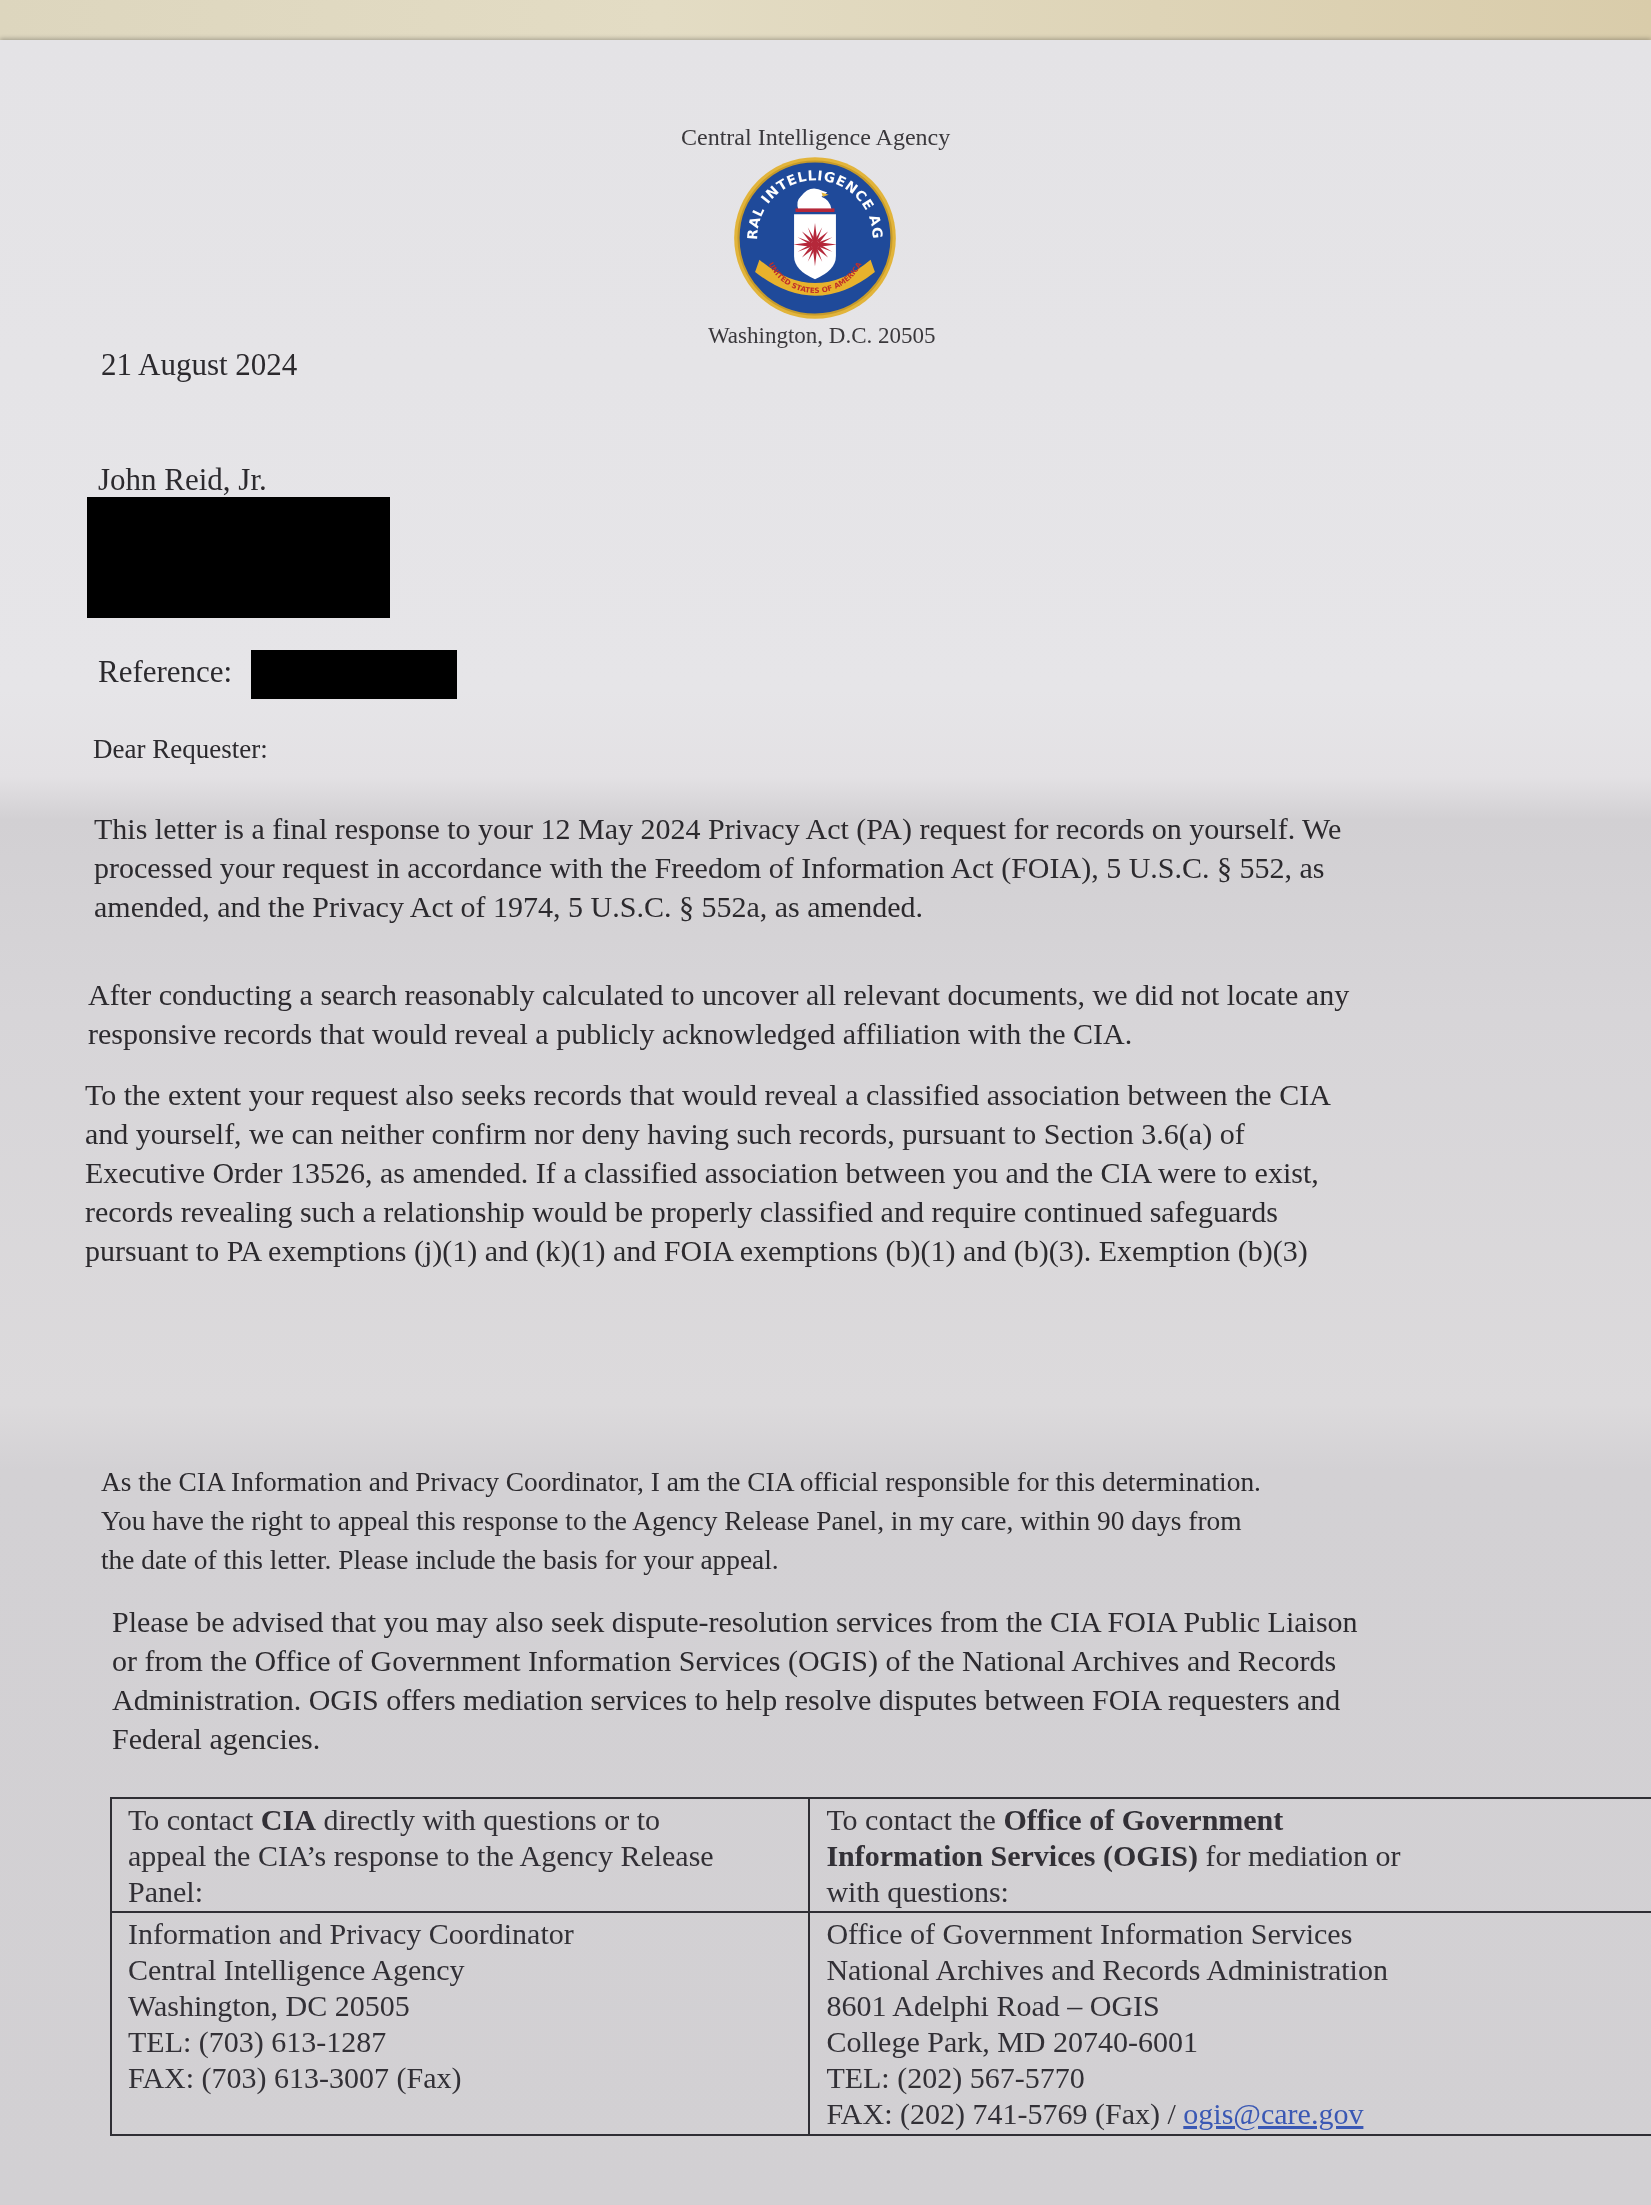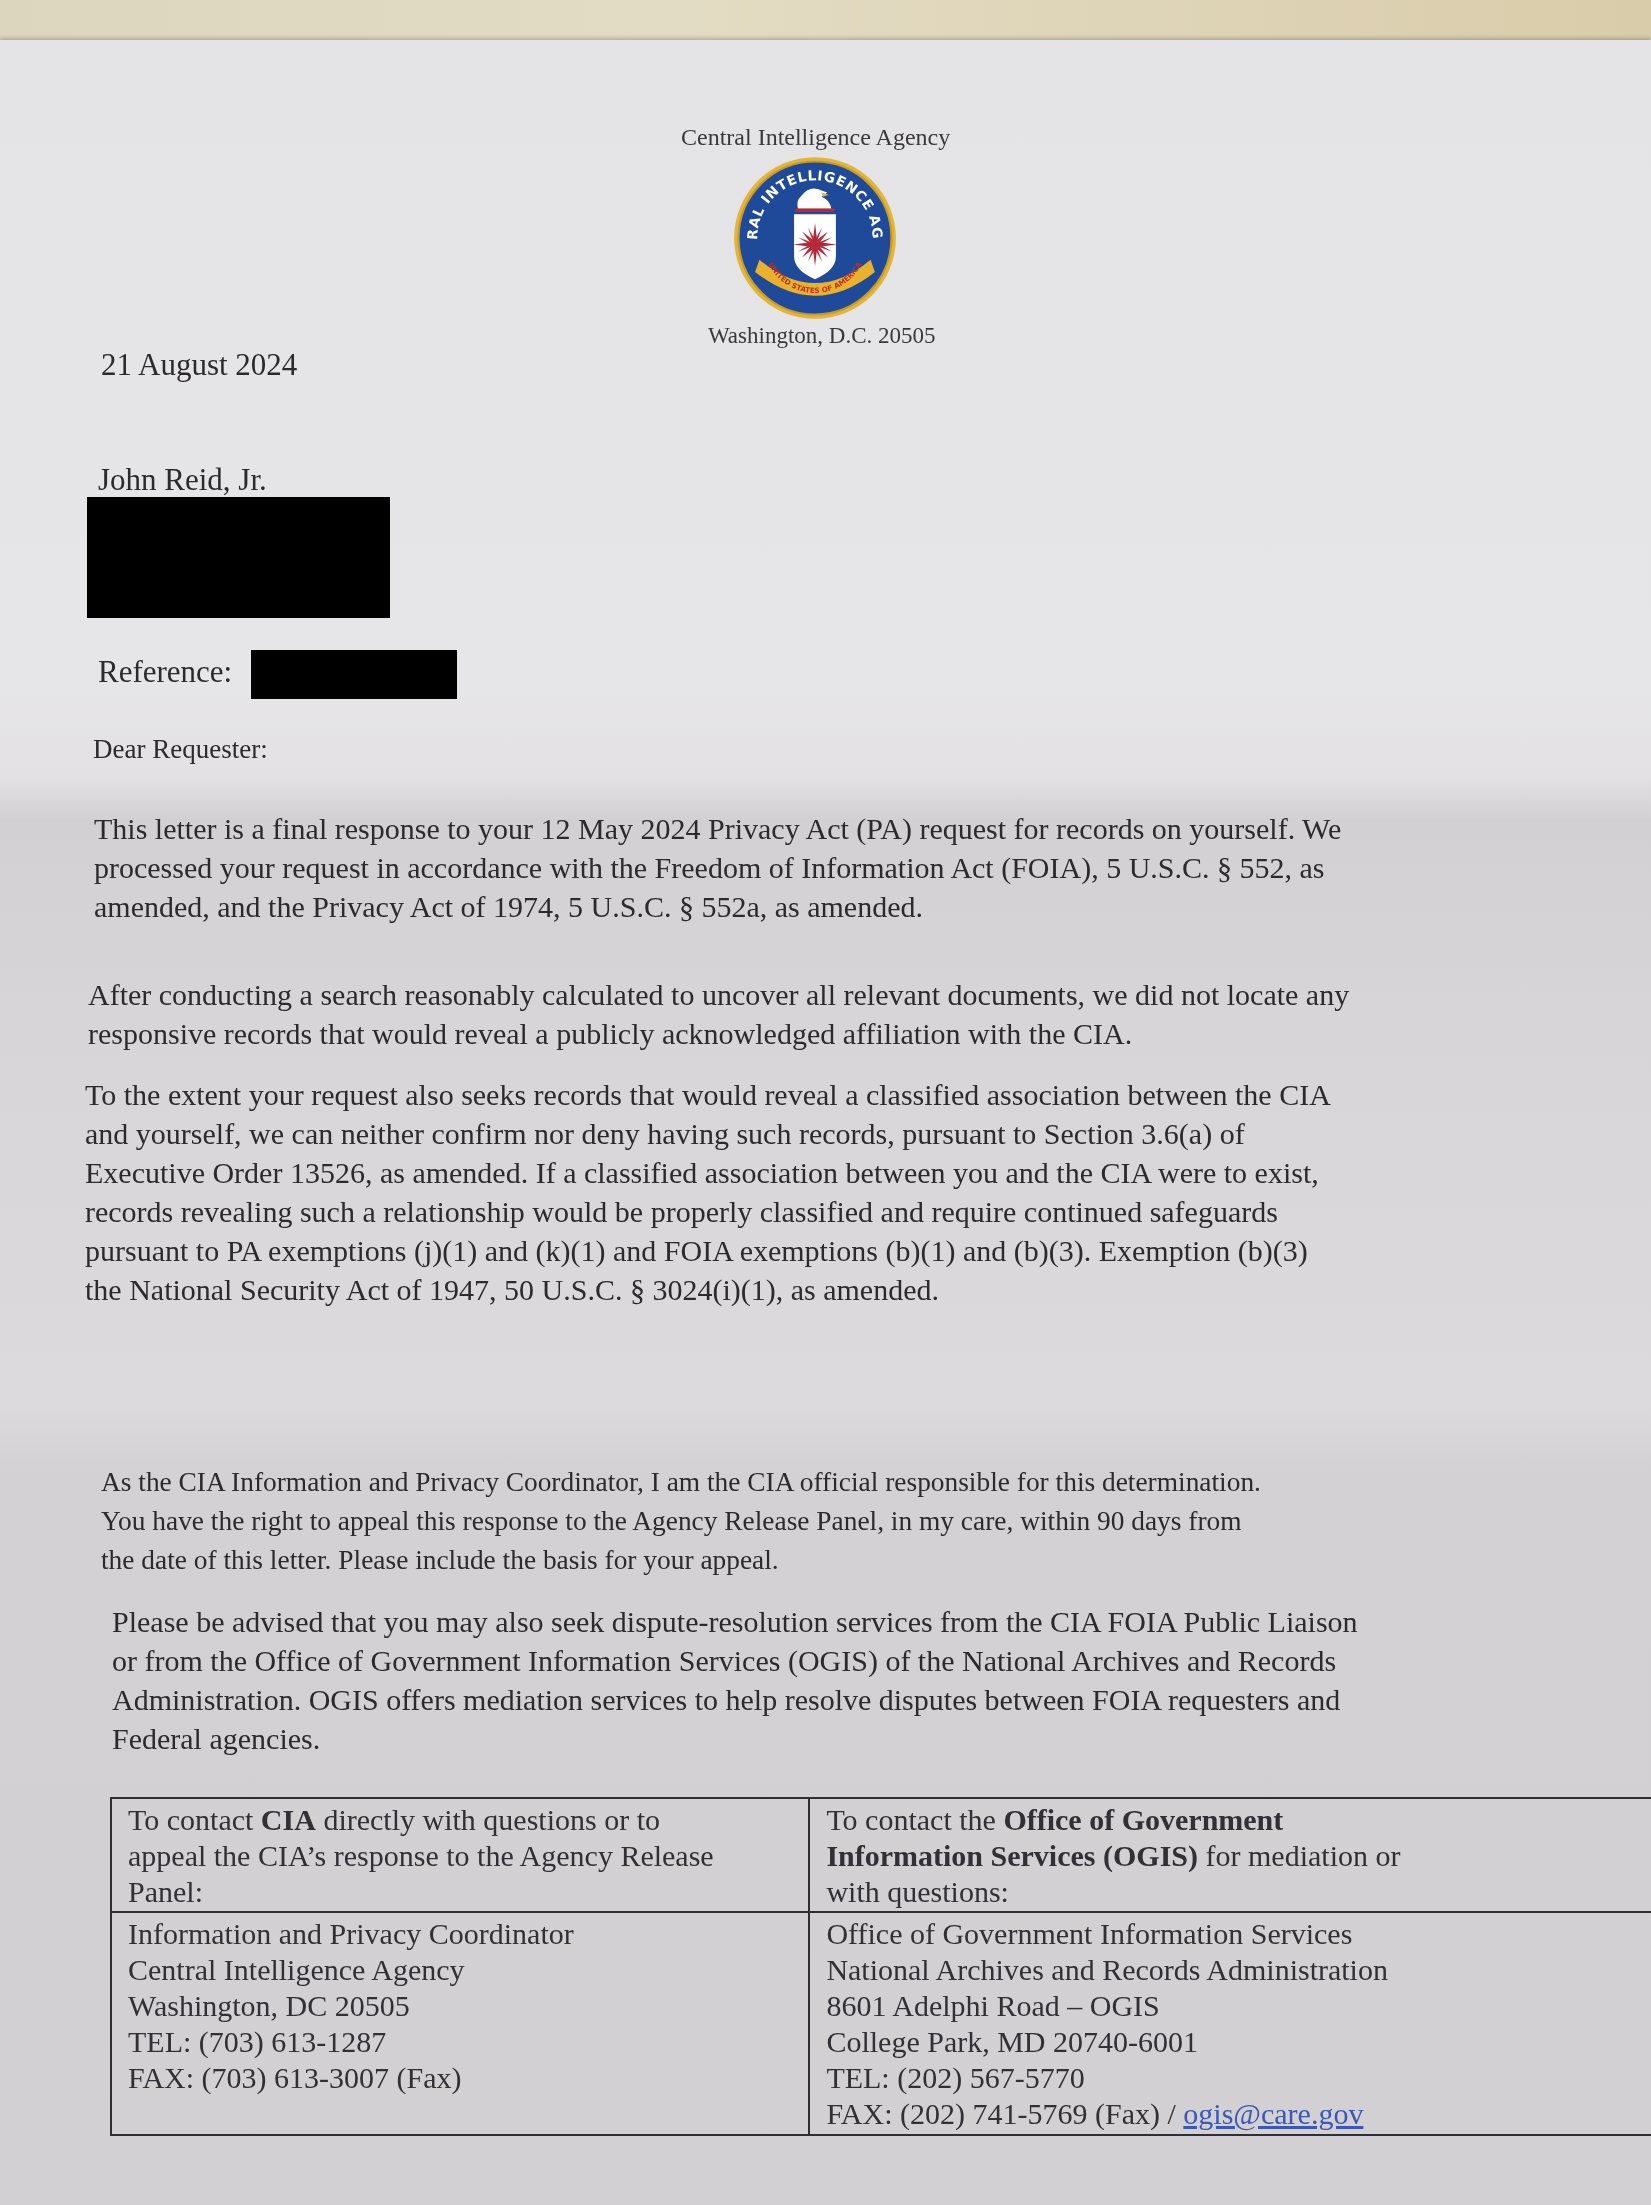--- a/index.html
+++ b/index.html
@@ -127,21 +127,20 @@
   <span class="ln">After conducting a search reasonably calculated to uncover all relevant documents, we did not locate any</span>
   <span class="ln">responsive records that would reveal a publicly acknowledged affiliation with the CIA.</span>
 </p>
 
 <p class="para p3">
   <span class="ln">To the extent your request also seeks records that would reveal a classified association between the CIA</span>
   <span class="ln">and yourself, we can neither confirm nor deny having such records, pursuant to Section 3.6(a) of</span>
   <span class="ln">Executive Order 13526, as amended.  If a classified association between you and the CIA were to exist,</span>
   <span class="ln">records revealing such a relationship would be properly classified and require continued safeguards</span>
   <span class="ln">pursuant to PA exemptions (j)(1) and (k)(1) and FOIA exemptions (b)(1) and (b)(3).  Exemption (b)(3)</span>
-  <span class="ln">the National Security Act of 1947, 50 U.S.C. § 3024(i)(1), as amended.</span>
 </p>
 
 <p class="para p4">
   <span class="ln">As the CIA Information and Privacy Coordinator, I am the CIA official responsible for this determination.</span>
   <span class="ln">You have the right to appeal this response to the Agency Release Panel, in my care, within 90 days from</span>
   <span class="ln">the date of this letter.  Please include the basis for your appeal.</span>
 </p>
 
 <p class="para p5">
   <span class="ln">Please be advised that you may also seek dispute-resolution services from the CIA FOIA Public Liaison</span>

